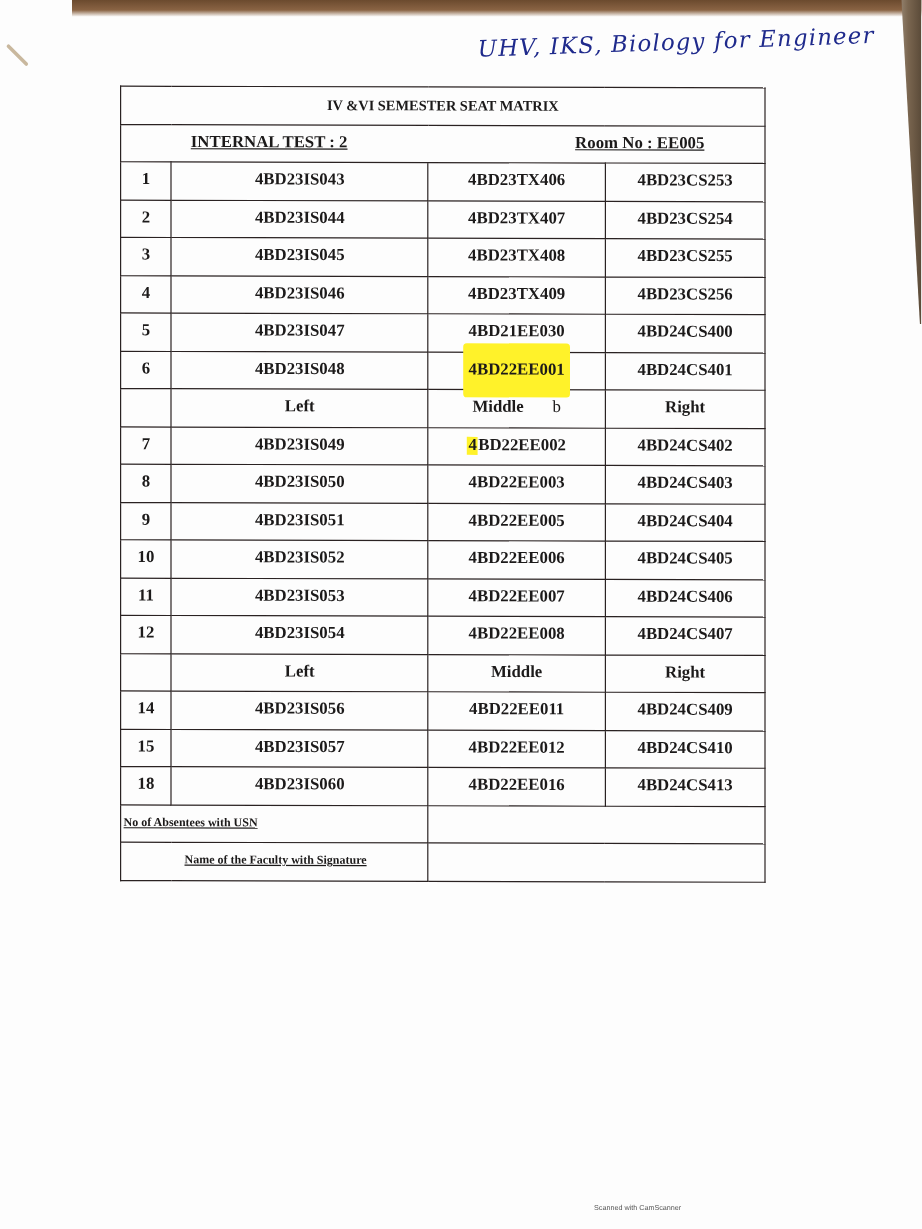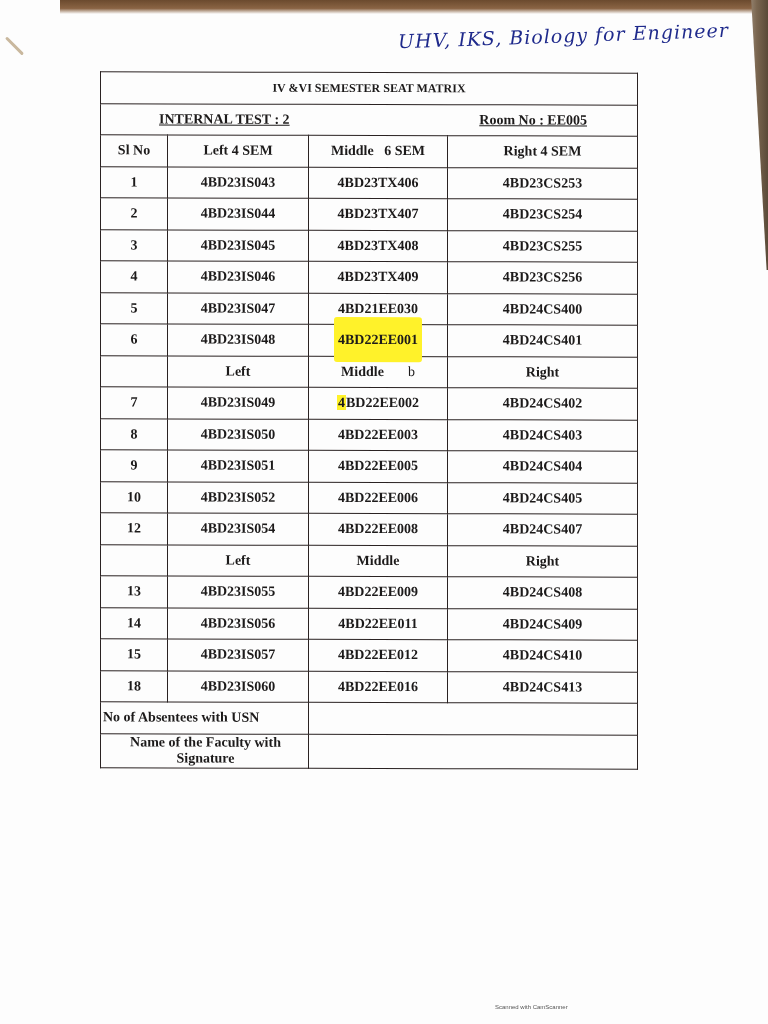--- a/index.html
+++ b/index.html
@@ -45,21 +45,21 @@
   .test-row td { height:30px;text-decoration:underline; }
   .test-row .inner { display:flex; justify-content:space-between; padding:0 50px 0 58px; font-size:14px; }
   .hdr-row td { height:31px; font-size:14px; }
   .col-sl { width:66px; }
   .col-left { width:140px; }
   .col-mid { width:138px; }
   .hl { background:#fff22a; padding:15px 4px; border-radius:3px; }
   .hl-one { background:#fff22a; padding:0 1px; }
   .mark-b { font-weight:normal; margin-left:24px; }
   .foot-row td { height:36px; }
-  .foot-label { text-align:left !important; padding-left:2px !important; font-size:14px; }
+  .foot-label { text-align:left !important; padding-left:2px !important; font-size:10px;text-decoration:underline; }
   .foot-label.center { text-align:center !important; line-height:1.2;margin-top:10px; }
   .footer-note {
     position:absolute; left:495px; top:1004px;
     font-family:"Liberation Sans", sans-serif; font-size:6px; color:#555;
   }
 </style>
 </head>
 <body>
 
 <div class="desk-top"></div>
@@ -75,26 +75,20 @@
       <td colspan="4">IV &amp;VI SEMESTER SEAT MATRIX</td>
     </tr>
     <tr class="test-row">
       <td colspan="4">
         <div class="inner">
           <span>INTERNAL TEST : 2</span>
           <span>Room No : EE005</span>
         </div>
       </td>
     </tr>
-    <tr class="hdr-row">
-      <td class="col-sl">Sl No</td>
-      <td class="col-left">Left 4 SEM</td>
-      <td class="col-mid" style="white-space:pre">Middle   6 SEM</td>
-      <td>Right 4 SEM</td>
-    </tr>
 
     <tr>
       <td>1</td>
       <td>4BD23IS043</td>
       <td>4BD23TX406</td>
       <td>4BD23CS253</td>
     </tr>
     <tr>
       <td>2</td>
       <td>4BD23IS044</td>
@@ -151,40 +145,40 @@
       <td>4BD22EE005</td>
       <td>4BD24CS404</td>
     </tr>
     <tr>
       <td>10</td>
       <td>4BD23IS052</td>
       <td>4BD22EE006</td>
       <td>4BD24CS405</td>
     </tr>
     <tr>
+      <td>11</td>
+      <td>4BD23IS053</td>
+      <td>4BD22EE007</td>
+      <td>4BD24CS406</td>
+    </tr>
+    <tr>
       <td>12</td>
       <td>4BD23IS054</td>
       <td>4BD22EE008</td>
       <td>4BD24CS407</td>
     </tr>
 
     <tr class="hdr-row">
       <td></td>
       <td>Left</td>
       <td>Middle</td>
       <td>Right</td>
     </tr>
 
     <tr>
-      <td>13</td>
-      <td>4BD23IS055</td>
-      <td>4BD22EE009</td>
-      <td>4BD24CS408</td>
-    </tr>
-    <tr>
       <td>14</td>
       <td>4BD23IS056</td>
       <td>4BD22EE011</td>
       <td>4BD24CS409</td>
     </tr>
     <tr>
       <td>15</td>
       <td>4BD23IS057</td>
       <td>4BD22EE012</td>
       <td>4BD24CS410</td>

